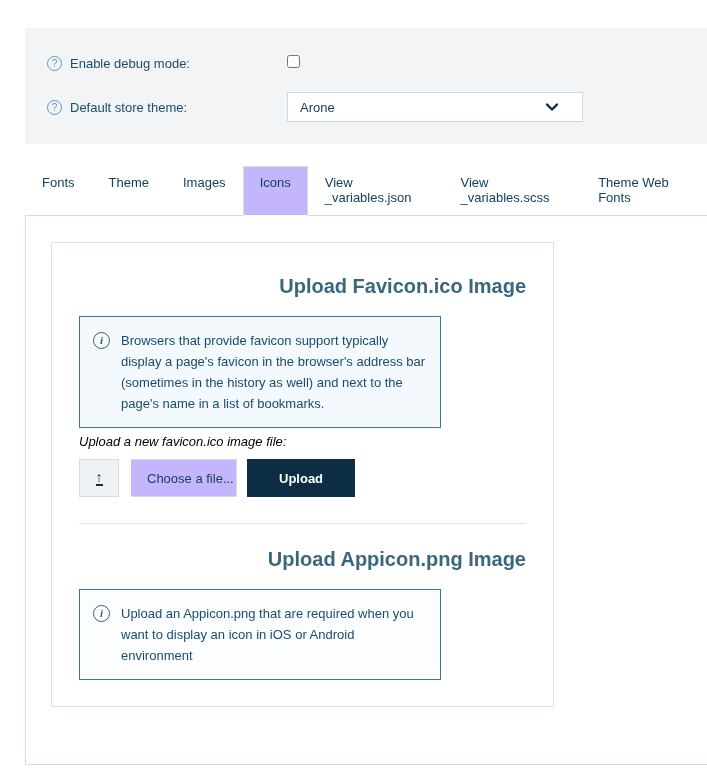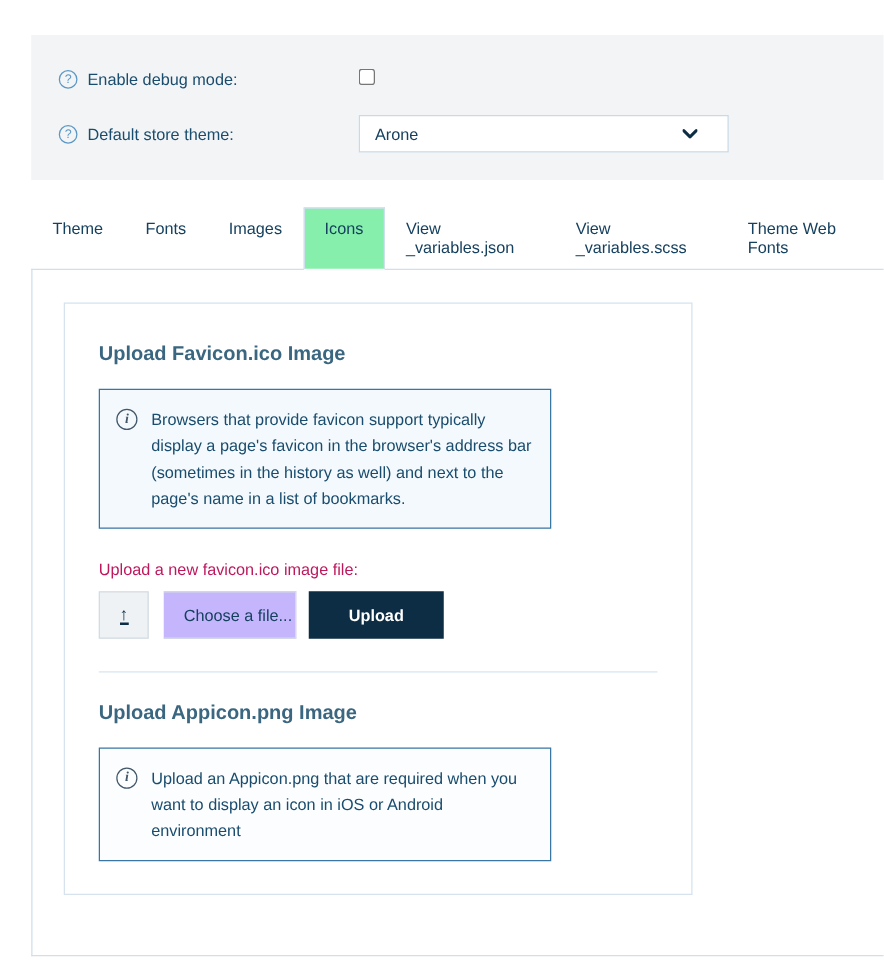--- a/index.html
+++ b/index.html
@@ -22,42 +22,42 @@
   .control-cell { flex:1; }
   input[type=checkbox]{ width:13px; height:13px; accent-color:#ffffff; }
   .select { width:296px; height:30px; background:#fff; border:1px solid #c9d9e5;
     display:flex; align-items:center; justify-content:space-between; padding:0 24px 0 12px;
     color:#15405e; cursor:pointer; }
   .chev { width:12px; height:8px; }
 
   
   .tabs { display:flex; margin:22px 0 0 25px; position:relative; z-index:2; }
   .tab { padding:8px 16px 9px 16px; color:#15405e; cursor:pointer; border:1px solid transparent; }
-  .tab.active { border:1px solid #cfe0ec; border-bottom:1px solid #ffffff; background:#86efac; margin-bottom:-1px; }
+  .tab.active { border:1px solid #cfe0ec; border-bottom:1px solid #ffffff; background:#c4b5fd; margin-bottom:-1px; }
 
   
   .panel { margin-left:25px; border:1px solid #cfe0ec; border-right:none; position:relative; z-index:1;
     padding:26px 0 20px 25px; min-height:550px; }
 
   
   .icons-box { width:503px; border:1px solid #d6e3ee; background:#fff; }
   .icons-box-header { padding:10px 27px 11px 27px; border-bottom:1px solid #d6e3ee;
     font-weight:bold; color:#0d2d44; }
   .icons-box-body { padding:24px 27px 26px 27px; }
 
-  .section-heading { font-size:16px; color:#3a6680; margin-top:8px; }
+  .section-heading { font-size:20px; color:#3a6680; margin-top:8px;text-align:right; }
   .info-box { margin-top:18px; width:362px; border:1px solid #3a76a4; background:#f3f9fc;
     padding:13px 14px 13px 13px; display:flex; gap:11px; }
   .info-box.lighter { background:#fbfdfe; }
   .info-icon { width:17px; height:17px; border:1.4px solid #43576a; border-radius:50%;
     color:#43576a; font-size:11px; line-height:14px; text-align:center; flex:0 0 17px;
     margin-top:2px; font-family:"Liberation Serif", serif; font-style:italic; font-weight:bold; }
   .info-text { color:#1a4c6d; line-height:21px; }
 
-  .file-label { margin-top:25px; color:#be185d; }
+  .file-label { margin-top:6px; color:#000000;font-style:italic; }
   .file-row { margin-top:10px; display:flex; align-items:stretch; height:38px; }
   .file-icon-seg { width:40px; background:#eef2f5; border:1px solid #d3dce2;
     display:flex; align-items:center; justify-content:center; cursor:pointer; }
   .upload-glyph { color:#0d2d44; font-weight:bold; font-size:14px; line-height:12px;
     border-bottom:2px solid #0d2d44; padding-bottom:1px; }
   .file-choose-seg { width:106px; background:#c4b5fd; border:1px solid #d3dce2; border-left:none;
     display:flex; align-items:center; padding-left:16px; color:#15405e; cursor:pointer;margin-left:12px; }
   .upload-btn { margin-left:10px; background:#0d2d44; color:#fff; border:none;
     font-weight:bold; font-size:13px; padding:0 32px; cursor:pointer;
     font-family:"Liberation Sans", sans-serif; }
@@ -90,22 +90,22 @@
           <span>Arone</span>
           <svg class="chev" viewBox="0 0 12 8">
             <path d="M1 1.5 L6 6.5 L11 1.5" fill="none" stroke="#0d2d44" stroke-width="2.4" stroke-linecap="round" stroke-linejoin="round"></path>
           </svg>
         </div>
       </div>
     </div>
   </div>
 
   <div class="tabs">
+    <div class="tab">Fonts</div>
     <div class="tab">Theme</div>
-    <div class="tab">Fonts</div>
     <div class="tab">Images</div>
     <div class="tab active">Icons</div>
     <div class="tab">View _variables.json</div>
     <div class="tab">View _variables.scss</div>
     <div class="tab">Theme Web Fonts</div>
   </div>
 
   <div class="panel">
     <div class="icons-box">
       <div class="icons-box-body">

